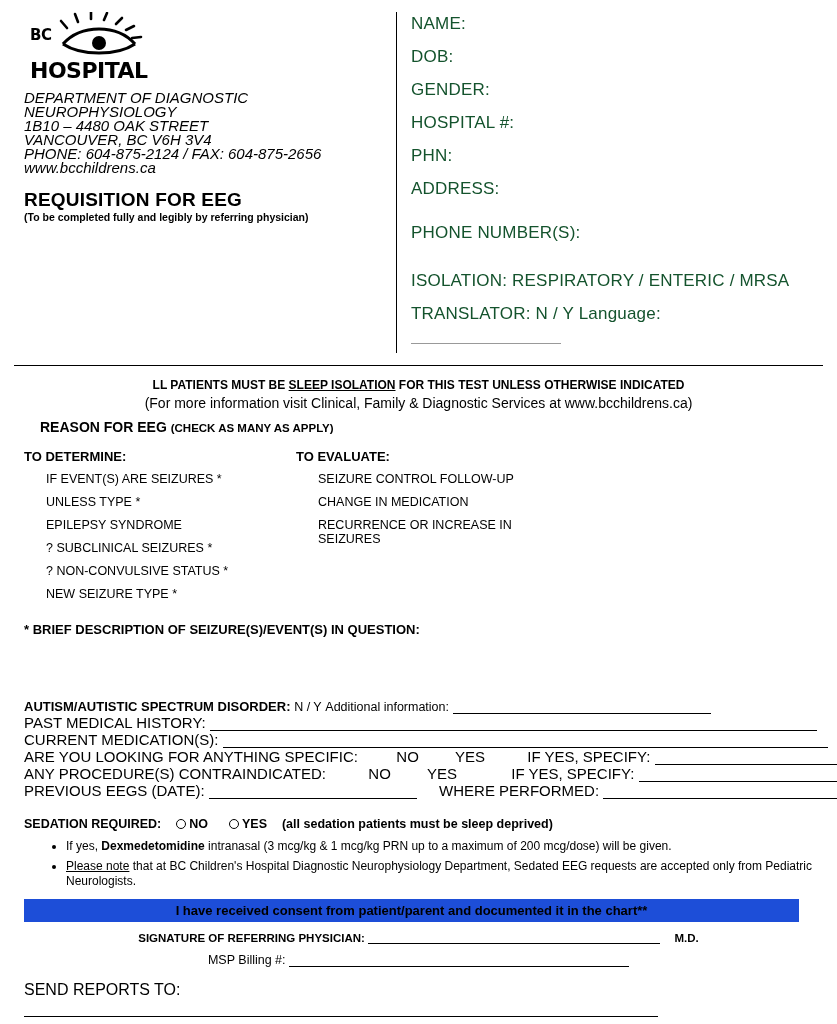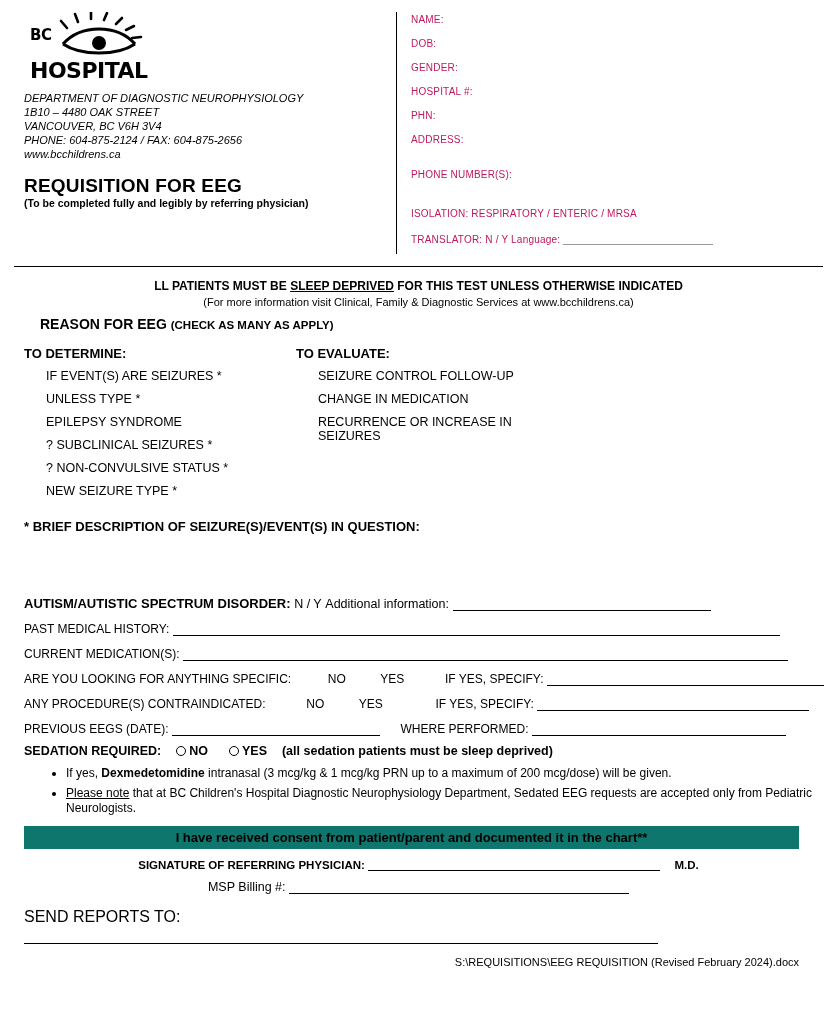--- a/index.html
+++ b/index.html
@@ -83,40 +83,40 @@
   .logo-agency {
     font-size: 9.5px;
     font-weight: bold;
     line-height: 11px;
     margin-top: 4px;
     font-family: "Liberation Serif", serif;
   }
 
   .addr {
     font-style: italic;
-    font-size: 11px;
+    font-size: 15px;
     line-height: 14px;
     font-family: "Liberation Sans", sans-serif;
     margin-top: 10px;
   }
   .req-title {
     font-size: 19px;
     font-weight: bold;
     margin-top: 14px;
     letter-spacing: 0.2px;
   }
   .req-sub {
     font-size: 10.5px;
     font-weight: bold;
   }
 
   
   .pfield {
-    color: #be185d;
-    font-size: 10px;
+    color: #14532d;
+    font-size: 17px;
     margin-bottom: 13px;
     letter-spacing: 0.2px;
   }
   .pfield.gap {
     margin-top: 24px;
   }
   .pfield.gap2 {
     margin-top: 28px;
   }
   .uline {
@@ -141,21 +141,21 @@
   .notice {
     text-align: center;
     font-size: 12px;
     margin-top: 12px;
     font-variant: small-caps;
     font-weight: bold;
   }
   .notice .u { text-decoration: underline; }
   .notice2 {
     text-align: center;
-    font-size: 11px;
+    font-size: 14px;
     margin-top: 3px;
     font-weight: normal;
     font-variant: normal;
   }
 
   .section-title {
     font-size: 14px;
     font-weight: bold;
     margin-top: 8px;
     padding-left: 16px;
@@ -198,50 +198,49 @@
   }
   .autism .norm { font-weight: normal; font-size: 12.5px; }
   .line-fill {
     display: inline-block;
     border-bottom: 1px solid #000;
     height: 11px;
     vertical-align: bottom;
   }
 
   .frow {
-    font-size: 12px;
-    margin-top: 11px;
+    font-size: 15px;
     font-variant: small-caps;
     white-space: nowrap;
   }
 
   .sedation {
     font-size: 12.5px;
     font-weight: bold;
-    margin-top: 8px;
+    margin-top: 18px;
   }
   .radio {
     display: inline-block;
     width: 8px;
     height: 8px;
     border: 1px solid #000;
     border-radius: 50%;
     vertical-align: middle;
     margin: 0 3px 2px 0;
   }
   ul.bullets {
     margin: 8px 0 0 0;
     padding-left: 42px;
     font-size: 12px;
   }
   ul.bullets li { margin-bottom: 5px; line-height: 15px; }
   ul.bullets li .u { text-decoration: underline; text-align: right; }
 
   .consent {
-    background: #0f766e;
+    background: #1d4ed8;
     text-align: center;
     font-size: 13px;
     font-weight: bold;
     padding: 4px 0;
     margin-top: 10px;
     margin-right: 14px;
   }
   .sigrow {
     font-size: 11.5px;
     font-variant: small-caps;
@@ -324,21 +323,21 @@
         <span class="uline"></span>
       </div>
     </div>
   </div>
 
   <hr class="hrule">
 
   <div class="body">
 
     <div class="notice">
-      <span>LL PATIENTS MUST BE </span><span class="u">SLEEP DEPRIVED</span><span> FOR THIS TEST UNLESS OTHERWISE INDICATED</span>
+      <span>LL PATIENTS MUST BE </span><span class="u">SLEEP ISOLATION</span><span> FOR THIS TEST UNLESS OTHERWISE INDICATED</span>
     </div>
     <div class="notice2">(For more information visit Clinical, Family &amp; Diagnostic Services at www.bcchildrens.ca)</div>
 
     <div class="section-title">
       <span>REASON FOR EEG</span>
       <span class="small">(CHECK AS MANY AS APPLY)</span>
     </div>
 
     <div class="cols">
       <div class="col1">

